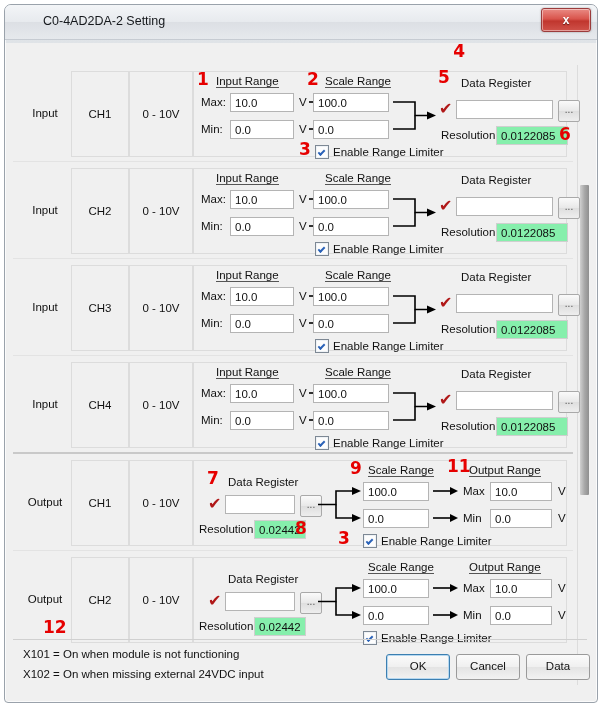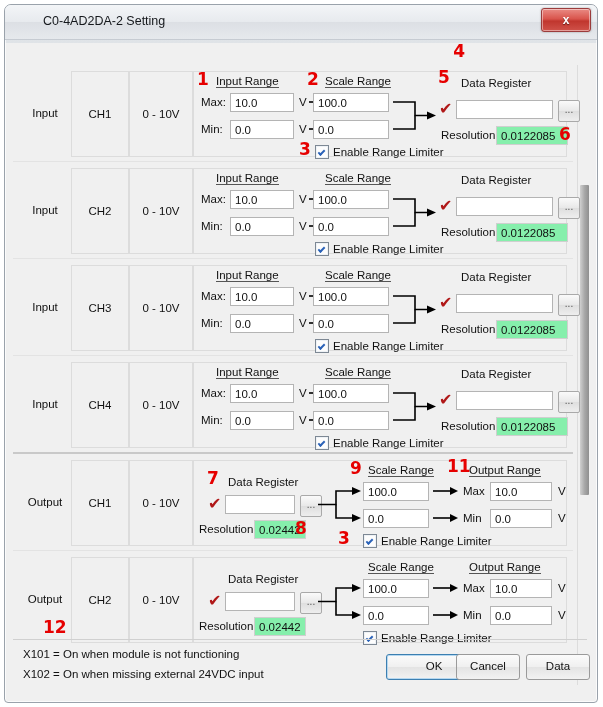--- a/index.html
+++ b/index.html
@@ -75,21 +75,21 @@
 
   svg.conn{position:absolute;pointer-events:none;}
 
   
   .footer{position:absolute;left:0;bottom:2px;width:574px;height:52px;border-top:1px solid #d0d0d0;}
   .fline{position:absolute;left:10px;font-size:11.5px;color:#111;white-space:nowrap;}
   .btn{position:absolute;width:62px;height:24px;border:1px solid #9a9a9a;border-radius:3px;
        background:linear-gradient(to bottom,#fbfbfb,#f0f0f0 48%,#e3e3e3 50%,#f2f2f2);
        font-family:"Liberation Sans","DejaVu Sans",sans-serif;font-size:11.5px;color:#111;
        text-align:center;line-height:22px;cursor:pointer;}
-  .btn.def{border:1px solid #3c7fb1;box-shadow:0 0 0 1px #b6d8f0 inset;padding-left:16px;}
+  .btn.def{border:1px solid #3c7fb1;box-shadow:0 0 0 1px #b6d8f0 inset;}
 </style>
 </head>
 <body>
 
 <div class="window">
 
   <div class="titlebar">
     <div class="title-text">C0-4AD2DA-2 Setting</div>
     <div class="closebtn">x</div>
   </div>

